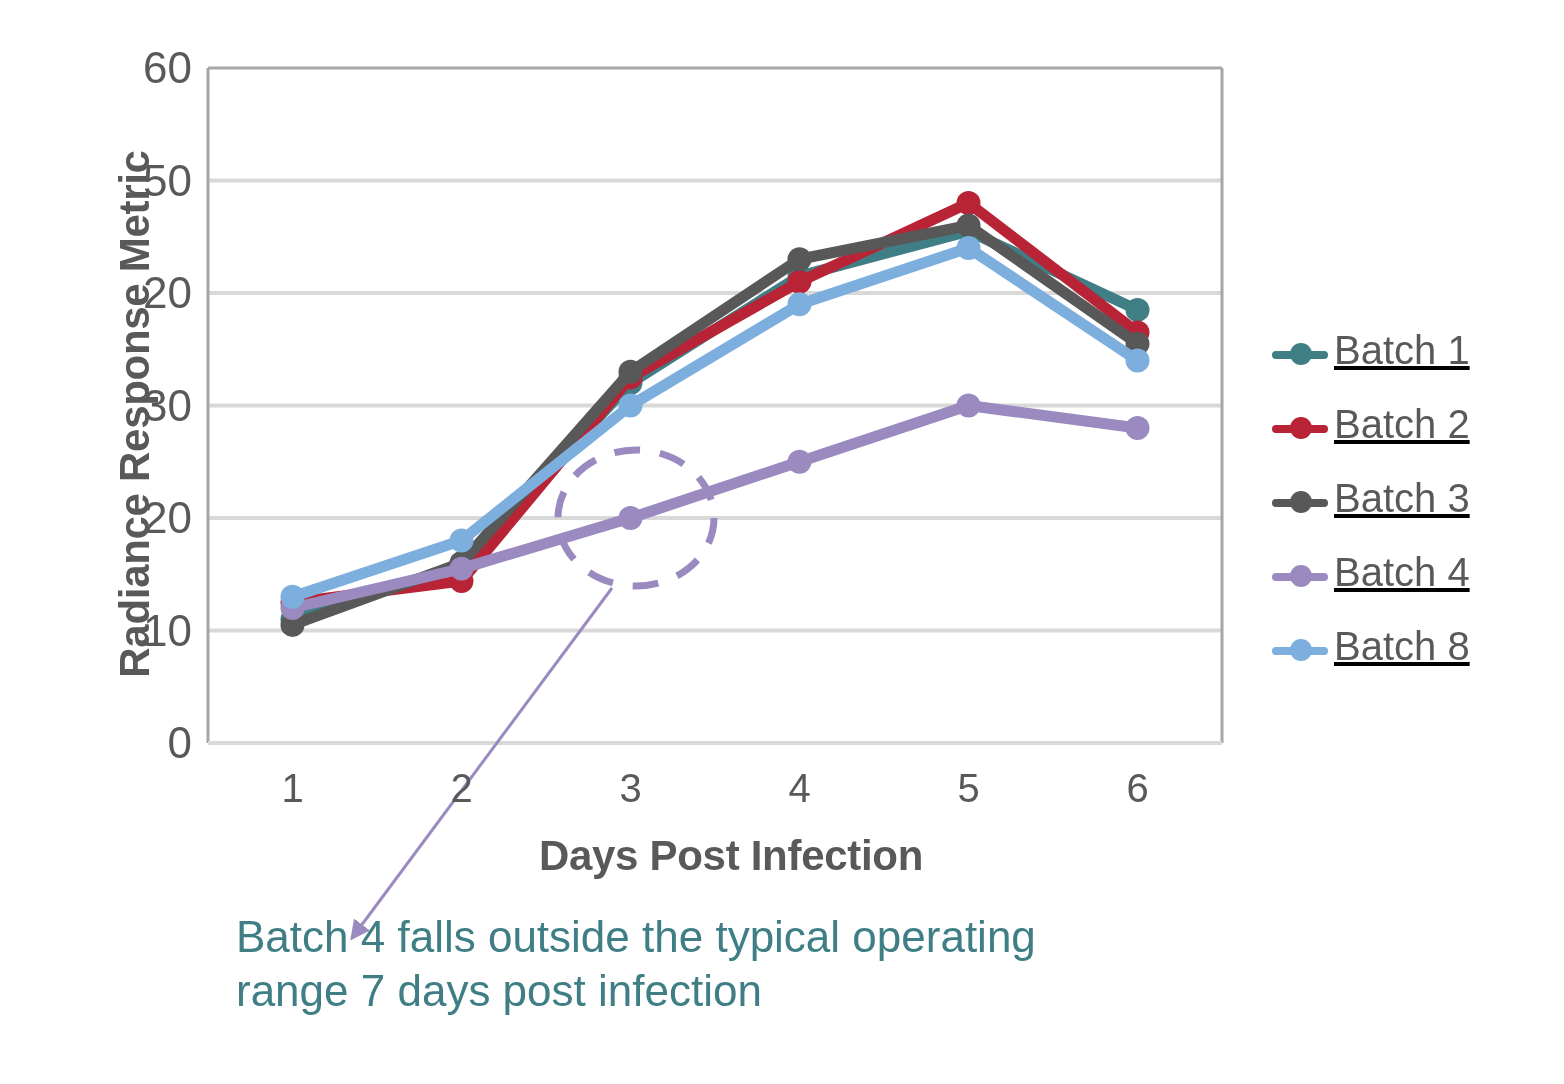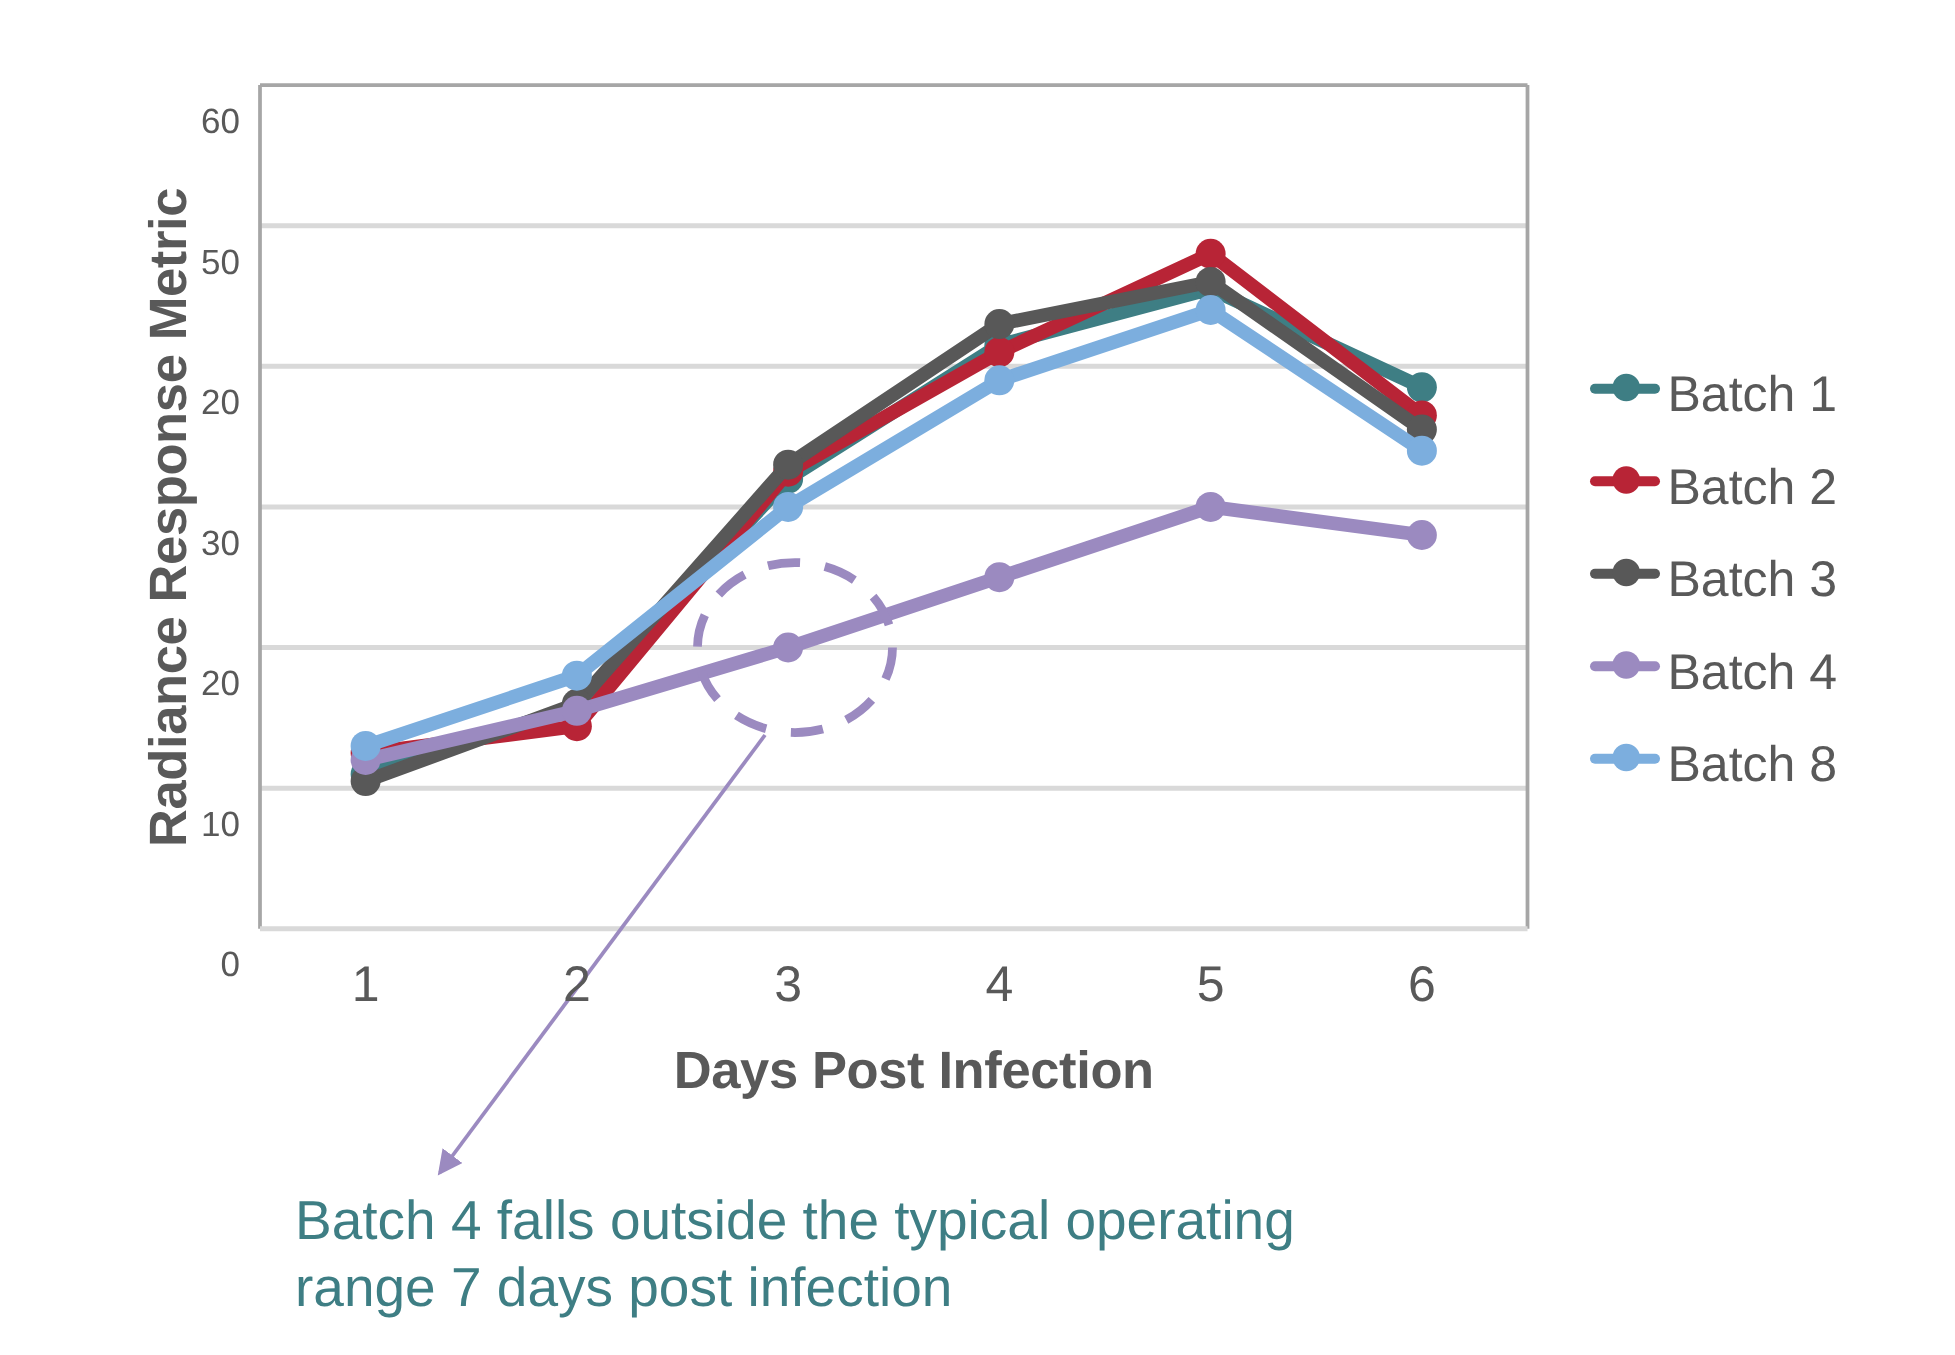--- a/index.html
+++ b/index.html
@@ -36,25 +36,24 @@
     letter-spacing: -0.3px;
     white-space: nowrap;
   }
 
   
   .y-tick-label {
     position: absolute;
     right: 0;
     width: 80px;
     text-align: right;
-    font-size: 28px;
+    font-size: 44px;
     color: #595959;
     line-height: 1;
     transform: translateY(-50%);
-    margin-top: 29px;
   }
   #y-tick-labels {
     position: absolute;
     left: 100px;
     top: 0;
     width: 92px;
     height: 1084px;
   }
 
   
@@ -90,22 +89,23 @@
 
   
   #legend {
     position: absolute;
     left: 1272px;
     top: 296px;
     width: 290px;
   }
   .legend-item {
     display: flex;
-    align-items: flex-start;
+    align-items: flex-end;
     height: 74px;
+    text-decoration: underline;
   }
   .legend-swatch {
     width: 56px;
     height: 30px;
     position: relative;
     flex: 0 0 auto;
   }
   .legend-swatch .lg-line {
     position: absolute;
     left: 0;
@@ -127,21 +127,21 @@
     color: #595959;
     margin-left: 6px;
     white-space: nowrap;
     line-height: 1;
   }
 
   
   #annotation-text {
     position: absolute;
     left: 236px;
-    top: 950px;
+    top: 910px;
     width: 1020px;
     font-size: 44px;
     line-height: 1.22;
     color: #3E7E84;
   }
 </style>
 </head>
 <body>
 
 <div id="figure">

